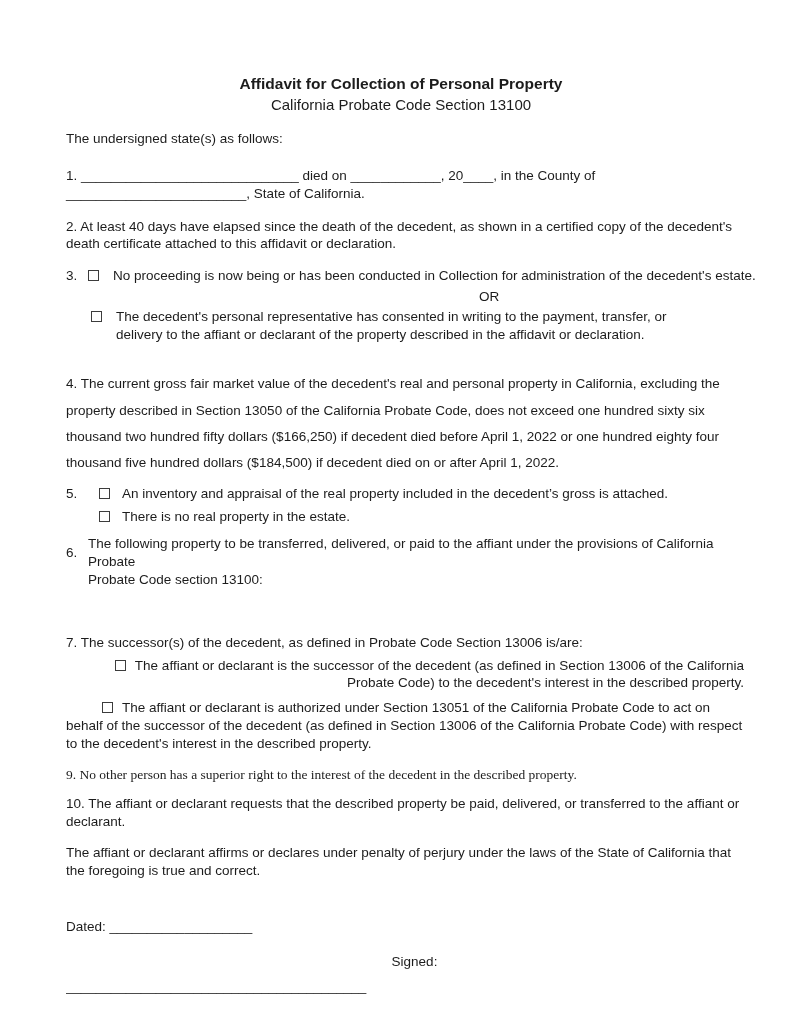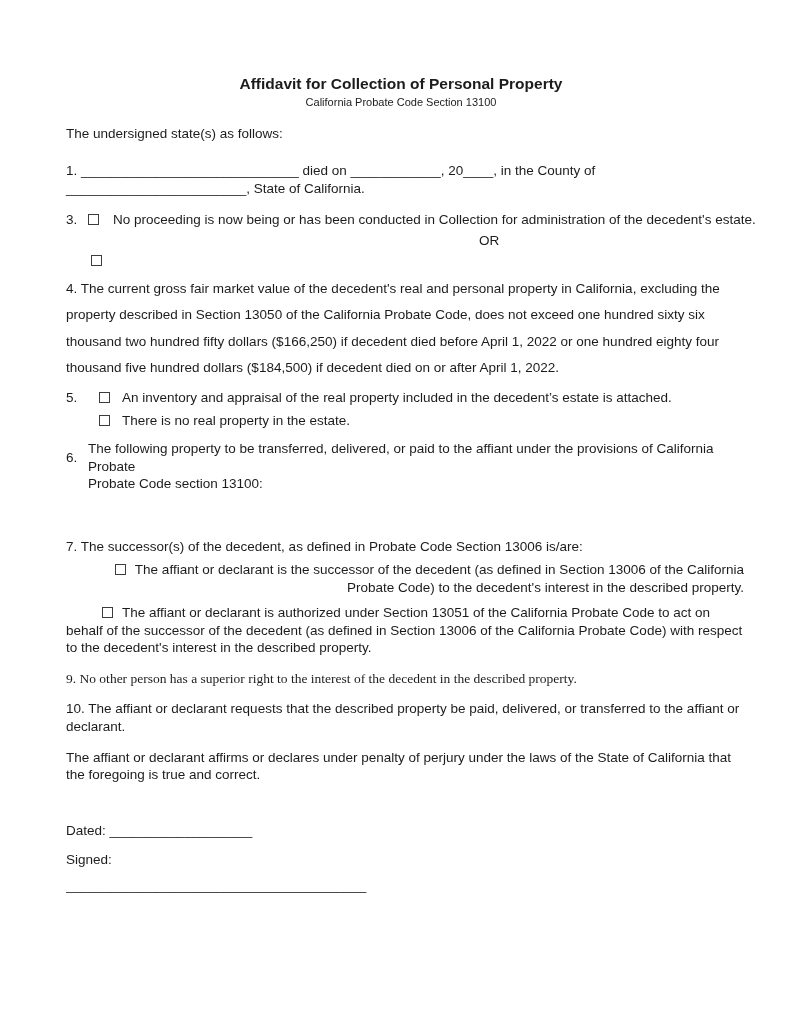--- a/index.html
+++ b/index.html
@@ -28,21 +28,21 @@
     margin: 0;
     width: 670px;
     text-align: center;
     font-size: 15.5px;
     font-weight: bold;
     line-height: 1.25;
   }
   .doc-subtitle {
     width: 670px;
     text-align: center;
-    font-size: 11px;
+    font-size: 15px;
     margin-top: 2px;
   }
   .intro { margin-top: 15px; }
 
   p, .para { margin: 0; }
 
   .item1 { margin-top: 19px; width: 660px; }
   .line2-block { display: block; }
 
   .item2 { margin-top: 15px; width: 678px; }
@@ -64,21 +64,21 @@
     flex: 0 0 11px;
   }
   .opt-row .checkbox { margin-top: 3px; margin-right: 14px; }
   .row5 .checkbox { margin-right: 12px; }
 
   .or-label { margin: 3px 0 2px 149px; text-align: center; }
   .row3b { margin-top: 2px; width: 672px; }
   .row3b .rowtext { max-width: 600px; }
 
   .item4 {
-    margin-top: 10px;
+    margin-top: 28px;
     width: 692px;
     line-height: 1.95;
   }
 
   .row5a { margin-top: 8px; width: 680px; }
   .row5b { margin-top: 5px; width: 680px; }
 
   .item6-row { display: flex; align-items: flex-start; margin-top: 10px; }
   .item6-row .num { padding-top: 9px; }
   .item6-text { flex: 1; max-width: 640px; }
@@ -89,21 +89,21 @@
   .p8 { width: 678px; text-indent: 36px; }
   .p8a { margin-top: 5px; text-align: right; }
   .p8b { margin-top: 7px; }
   .p8 .checkbox { vertical-align: -1px; margin-right: 9px; }
 
   .item9 { margin-top: 13px; width: 678px; font-family: Liberation Serif, serif; }
   .item10 { margin-top: 12px; width: 678px; }
   .affirmation { margin-top: 13px; width: 678px; }
 
   .dated-line { margin-top: 38px; }
-  .signed-label { margin-top: 11px; }
+  .signed-label { margin-top: 17px; text-align: center; }
   .sig-line { margin-top: 8px; width: 320px; white-space: nowrap; overflow: hidden; }
 
   .blank { letter-spacing: 0; white-space: nowrap; }
 </style>
 </head>
 <body>
 
 <div class="page">
 
   <h1 class="doc-title">Affidavit for Collection of Personal Property</h1>
@@ -112,38 +112,40 @@
   <p class="intro">The undersigned state(s) as follows:</p>
 
   <p class="para item1">
     <span>1.</span>
     <span class="blank">_____________________________</span>
     <span>died on</span>
     <span class="blank">____________</span><span>, 20</span><span class="blank">____</span><span>, in the County of</span>
     <span class="line2-block"><span class="blank">________________________</span><span>, State of California.</span></span>
   </p>
 
+  <p class="para item2">2. At least 40 days have elapsed since the death of the decedent, as shown in a certified copy of the decedent's death certificate attached to this affidavit or declaration.</p>
 
   <div class="opt-row row3a">
     <span class="num">3.</span>
     <span class="checkbox"></span>
     <div class="rowtext">No proceeding is now being or has been conducted in Collection for administration of the decedent's estate.</div>
   </div>
   <div class="or-label">OR</div>
   <div class="opt-row row3b">
     <span class="spacer3"></span>
     <span class="checkbox"></span>
+    <div class="rowtext">The decedent's personal representative has consented in writing to the payment, transfer, or delivery to the affiant or declarant of the property described in the affidavit or declaration.</div>
   </div>
 
   <p class="para item4">4.  The current gross fair market value of the decedent's real and personal property in California, excluding the property described in Section 13050 of the California Probate Code, does not exceed one hundred sixty six thousand two hundred fifty dollars ($166,250) if decedent died before April 1, 2022 or one hundred eighty four thousand five hundred dollars ($184,500) if decedent died on or after April 1, 2022.</p>
 
   <div class="opt-row row5 row5a">
     <span class="num5">5.</span>
     <span class="checkbox"></span>
-    <div class="rowtext">An inventory and appraisal of the real property included in the decedent’s estate is attached.</div>
+    <div class="rowtext">An inventory and appraisal of the real property included in the decedent’s gross is attached.</div>
   </div>
   <div class="opt-row row5 row5b">
     <span class="num5"></span>
     <span class="checkbox"></span>
     <div class="rowtext">There is no real property in the estate.</div>
   </div>
 
   <div class="item6-row">
     <span class="num">6.</span>
     <div class="item6-text">

